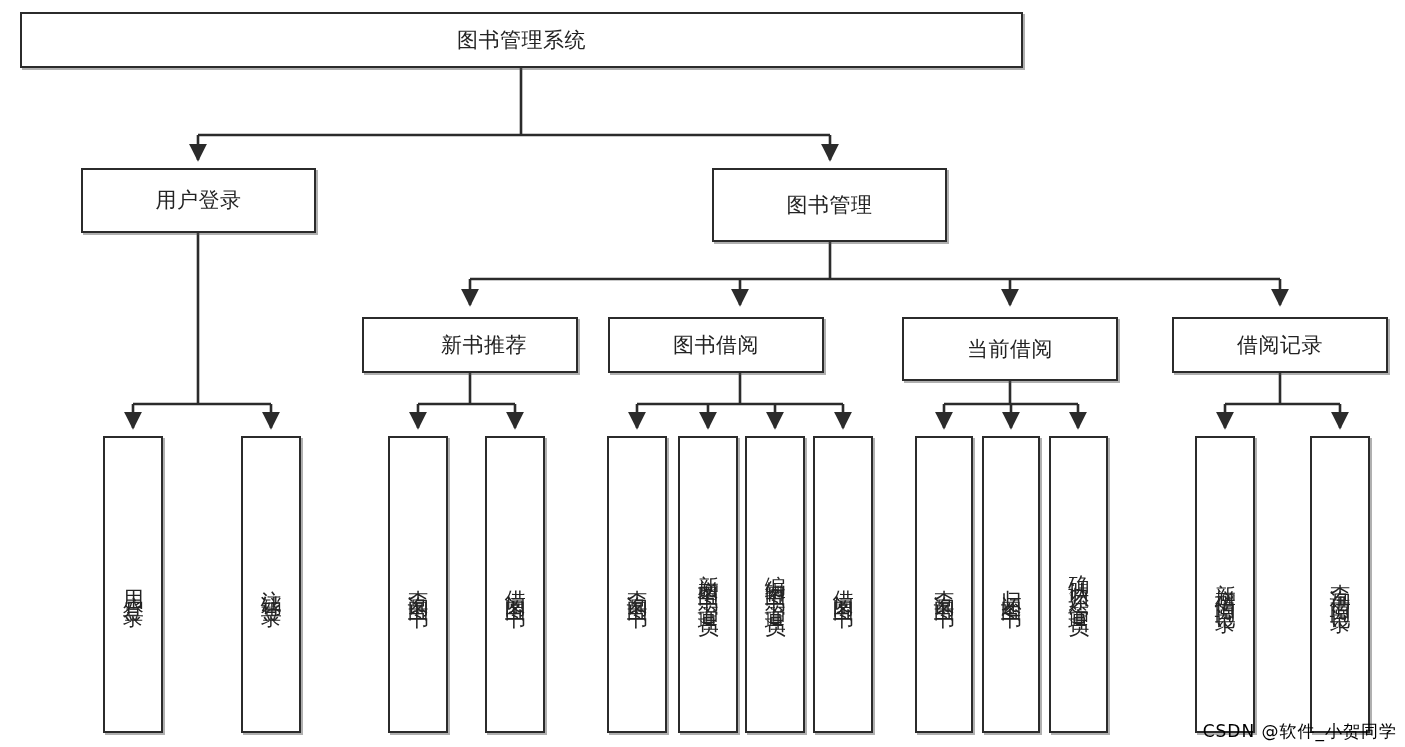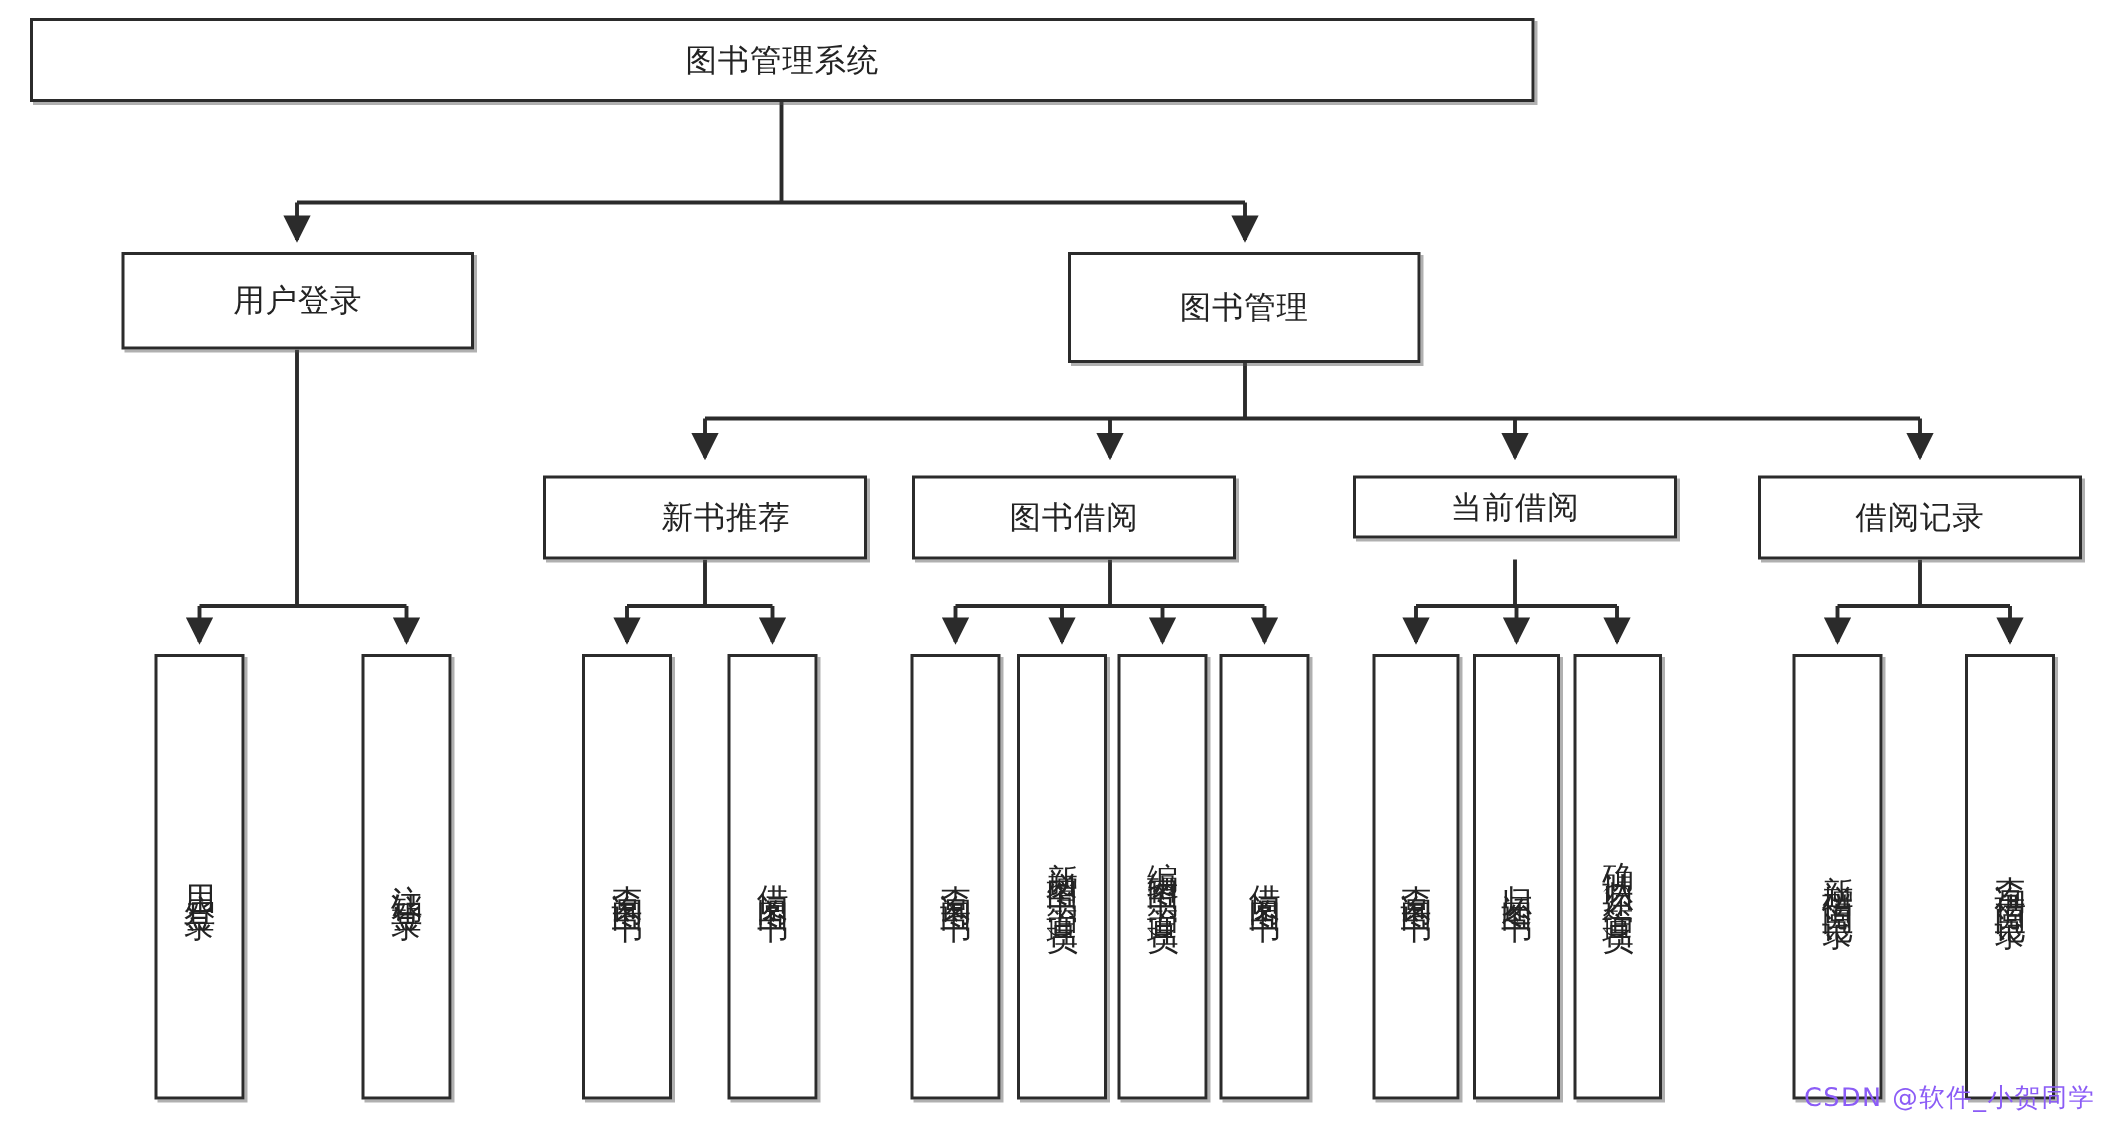--- a/index.html
+++ b/index.html
@@ -58,21 +58,21 @@
     text-align: center;
   }
   .node.vertical.tall .label {
     max-height: 290px;
   }
   #watermark {
     position: absolute;
     right: 8px;
     bottom: 4px;
     font-size: 17px;
-    color: #8b5cf6;
+    color: #000000;
     letter-spacing: 1px;
     white-space: nowrap;
   }
 </style>
 </head>
 <body>
 
 <div id="canvas">
 
   <svg class="edges" viewBox="0 0 1405 747" xmlns="http://www.w3.org/2000/svg">
@@ -135,21 +135,21 @@
   <div class="node" style="left:712px; top:168px; width:235px; height:74px;">
     <span class="label">图书管理</span>
   </div>
 
   <div class="node" style="left:362px; top:317px; width:216px; height:56px;padding-left:28px;">
     <span class="label">新书推荐</span>
   </div>
   <div class="node" style="left:608px; top:317px; width:216px; height:56px;">
     <span class="label">图书借阅</span>
   </div>
-  <div class="node" style="left:902px; top:317px; width:216px; height:42px;">
+  <div class="node" style="left:902px; top:317px; width:216px; height:64px;">
     <span class="label">当前借阅</span>
   </div>
   <div class="node" style="left:1172px; top:317px; width:216px; height:56px;">
     <span class="label">借阅记录</span>
   </div>
 
   <div class="node vertical" style="left:103px; top:436px; width:60px; height:297px;">
     <span class="label">用户登录</span>
   </div>
   <div class="node vertical" style="left:241px; top:436px; width:60px; height:297px;">

